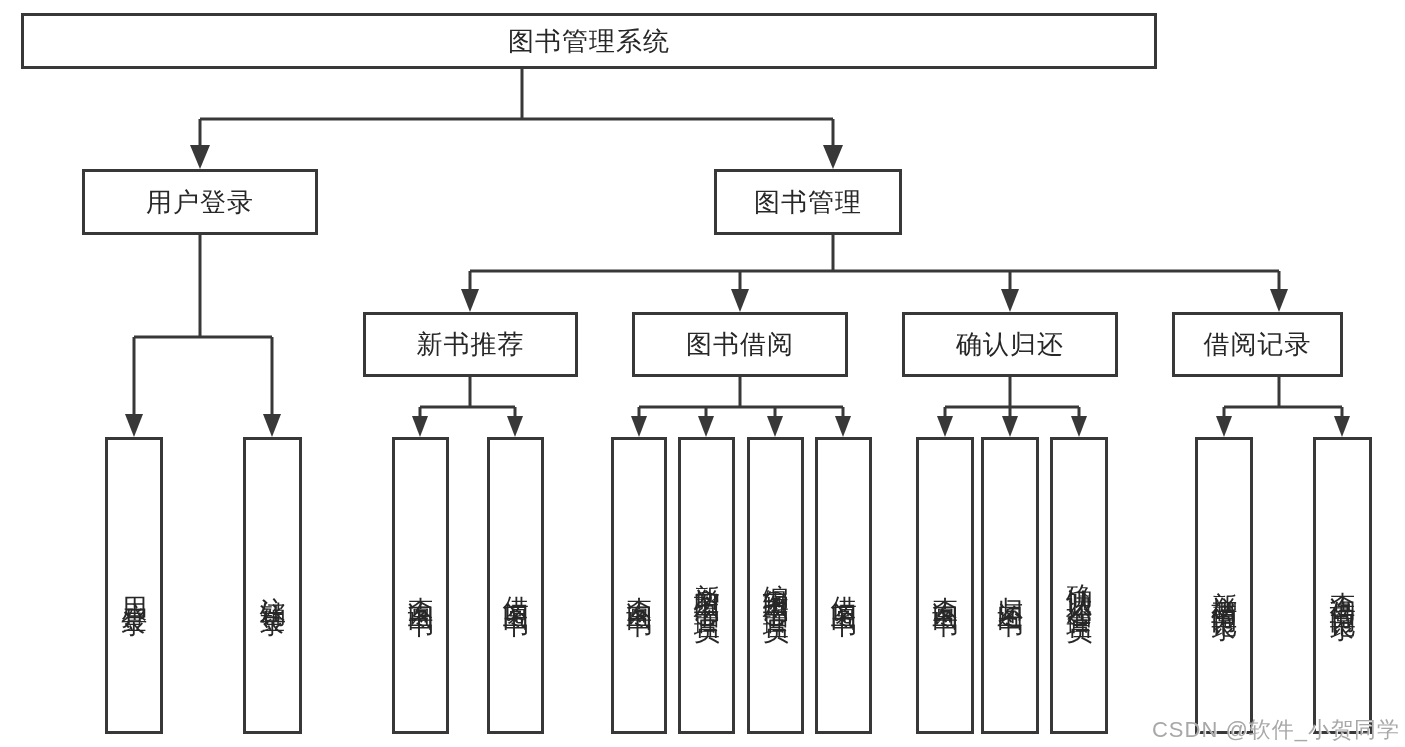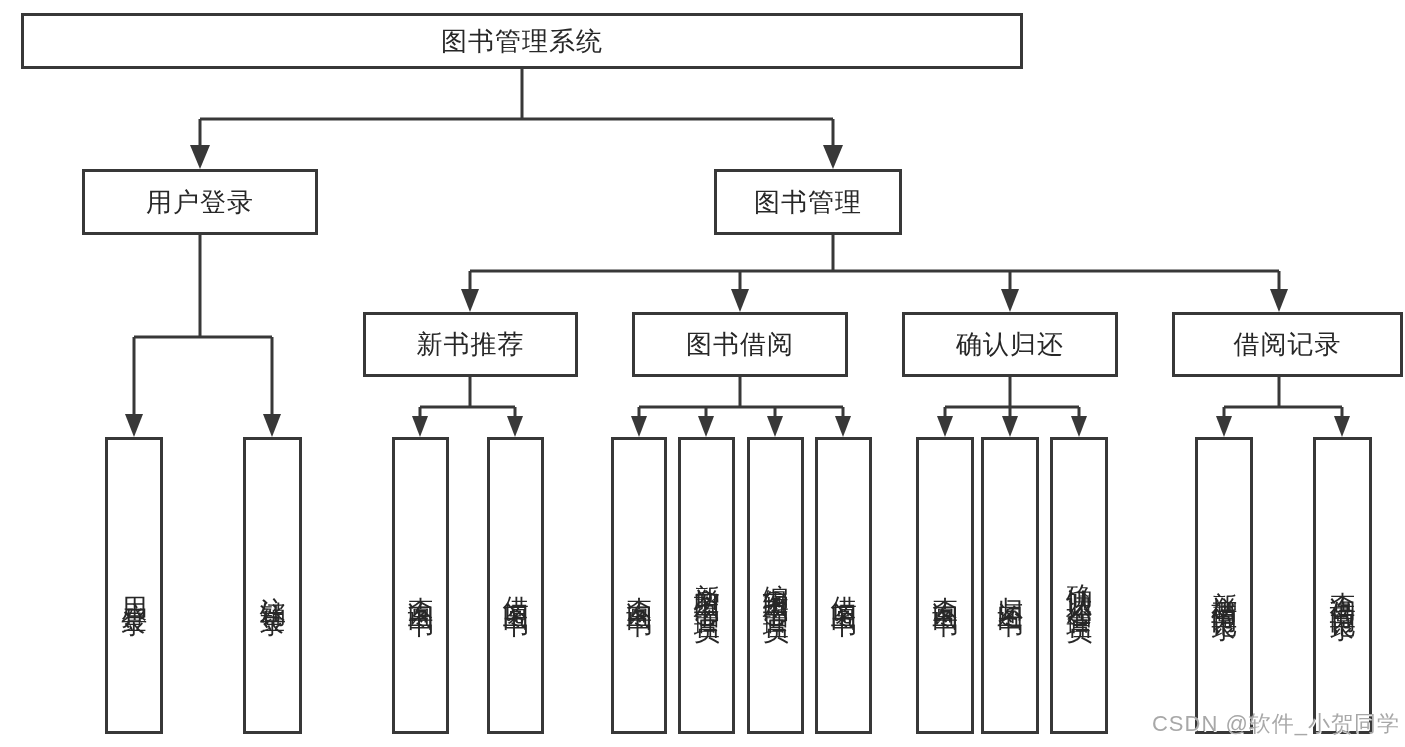--- a/index.html
+++ b/index.html
@@ -28,21 +28,21 @@
     writing-mode:vertical-rl;
     text-orientation:mixed;
     font-size:26px;
     line-height:1.05;
     letter-spacing:5px;
     color:#272727;
     white-space:nowrap;
   }
   .watermark{
     position:absolute;
-    right:5px;bottom:8px;
+    right:5px;bottom:2px;
     font-size:22px;
     color:#a8a8a8;
     letter-spacing:1px;
     text-shadow:1px 1px 0 rgba(255,255,255,0.95);
     white-space:nowrap;
   }
 </style>
 </head>
 <body>
 
@@ -81,41 +81,41 @@
       <polygon points="767,416 783,416 775,437"></polygon>
       <polygon points="835,416 851,416 843,437"></polygon>
       <polygon points="937,416 953,416 945,437"></polygon>
       <polygon points="1002,416 1018,416 1010,437"></polygon>
       <polygon points="1071,416 1087,416 1079,437"></polygon>
       <polygon points="1216,416 1232,416 1224,437"></polygon>
       <polygon points="1334,416 1350,416 1342,437"></polygon>
     </g>
   </svg>
 
-  <div class="node" style="left:21px;top:13px;width:1002px;height:56px">
+  <div class="node" style="left:21px;top:13px;width:1136px;height:56px">
     <span class="lbl">图书管理系统</span>
   </div>
 
   <div class="node" style="left:82px;top:169px;width:236px;height:66px">
     <span class="lbl">用户登录</span>
   </div>
   <div class="node" style="left:714px;top:169px;width:188px;height:66px">
     <span class="lbl">图书管理</span>
   </div>
 
   <div class="node" style="left:632px;top:312px;width:216px;height:65px">
     <span class="lbl">图书借阅</span>
   </div>
   <div class="node" style="left:363px;top:312px;width:215px;height:65px">
     <span class="lbl">新书推荐</span>
   </div>
   <div class="node" style="left:902px;top:312px;width:216px;height:65px">
     <span class="lbl">确认归还</span>
   </div>
-  <div class="node" style="left:1172px;top:312px;width:231px;height:65px">
+  <div class="node" style="left:1172px;top:312px;width:171px;height:65px">
     <span class="lbl">借阅记录</span>
   </div>
 
   <div class="node" style="left:105px;top:437px;width:58px;height:297px">
     <span class="vlbl">用户登录</span>
   </div>
   <div class="node" style="left:243px;top:437px;width:59px;height:297px">
     <span class="vlbl">注销登录</span>
   </div>
 

